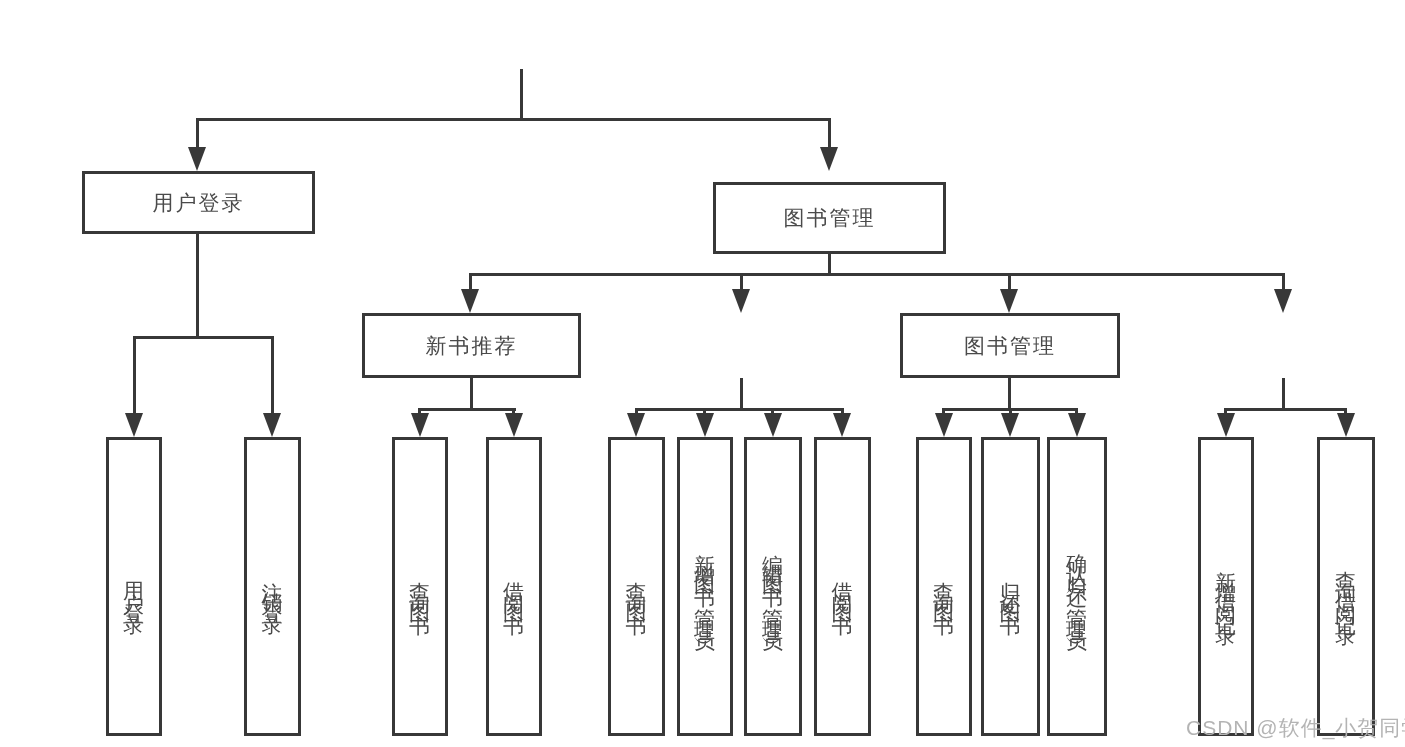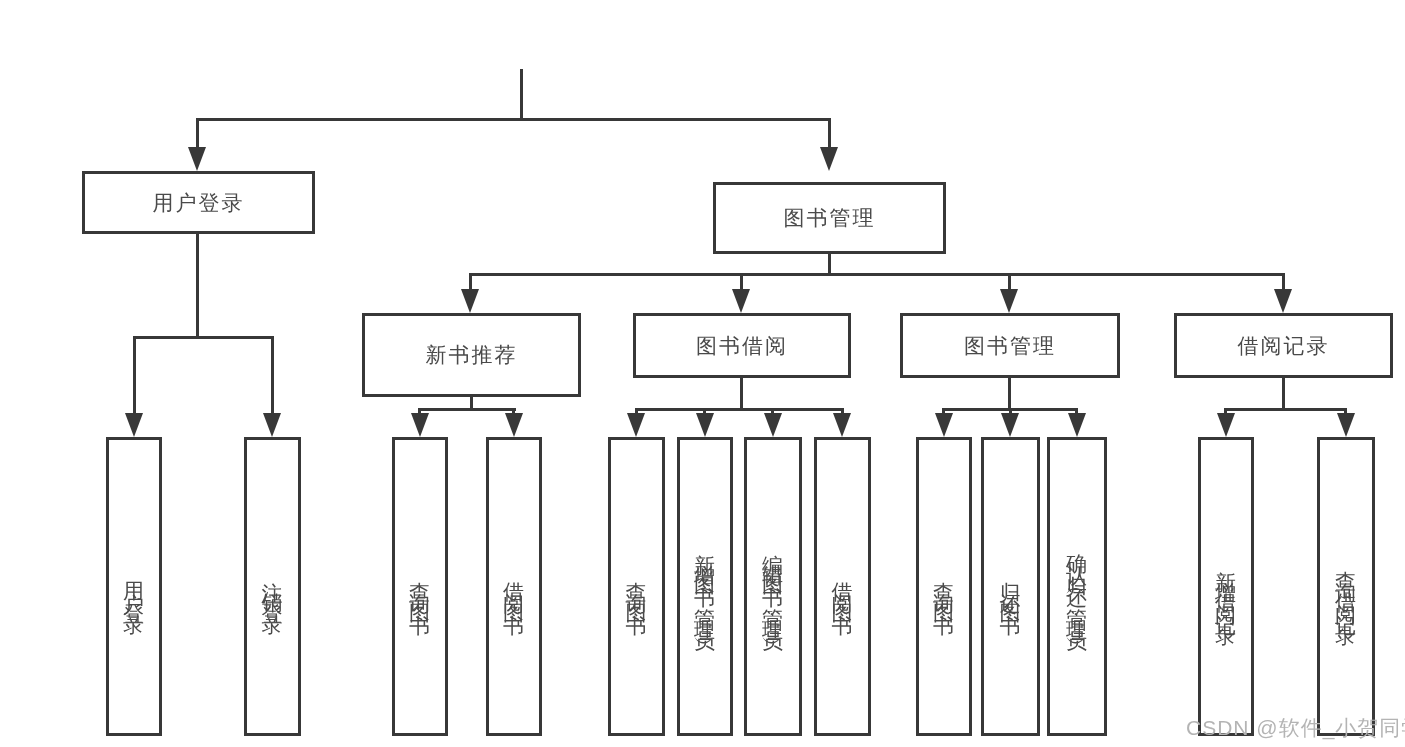--- a/index.html
+++ b/index.html
@@ -127,31 +127,25 @@
   <div class="arrow" style="left:1337px;top:413px"></div>
 
 
   <div class="box" style="left:82px;top:171px;width:233px;height:63px">
     <span class="hlbl">用户登录</span>
   </div>
   <div class="box" style="left:713px;top:182px;width:233px;height:72px">
     <span class="hlbl">图书管理</span>
   </div>
 
-  <div class="box" style="left:362px;top:313px;width:219px;height:84px">
+  <div class="box" style="left:362px;top:313px;width:219px;height:65px">
     <span class="hlbl">新书推荐</span>
-  </div>
-  <div class="box" style="left:633px;top:313px;width:218px;height:65px">
-    <span class="hlbl">图书借阅</span>
   </div>
   <div class="box" style="left:900px;top:313px;width:220px;height:65px">
     <span class="hlbl">图书管理</span>
-  </div>
-  <div class="box" style="left:1174px;top:313px;width:219px;height:65px">
-    <span class="hlbl">借阅记录</span>
   </div>
 
   <div class="box" style="left:106px;top:437px;width:56px;height:299px">
     <span class="vlbl">用户登录</span>
   </div>
   <div class="box" style="left:244px;top:437px;width:57px;height:299px">
     <span class="vlbl">注销登录</span>
   </div>
 
   <div class="box" style="left:392px;top:437px;width:56px;height:299px">

